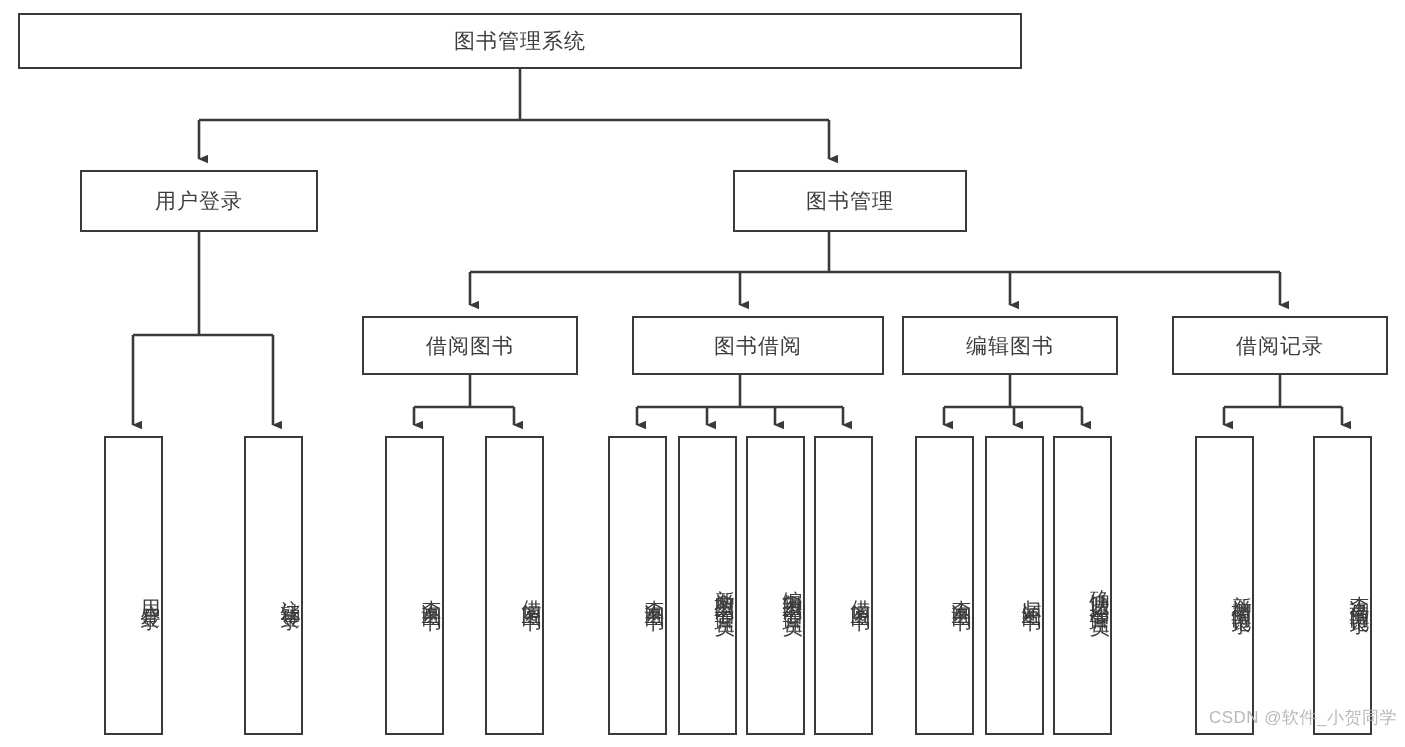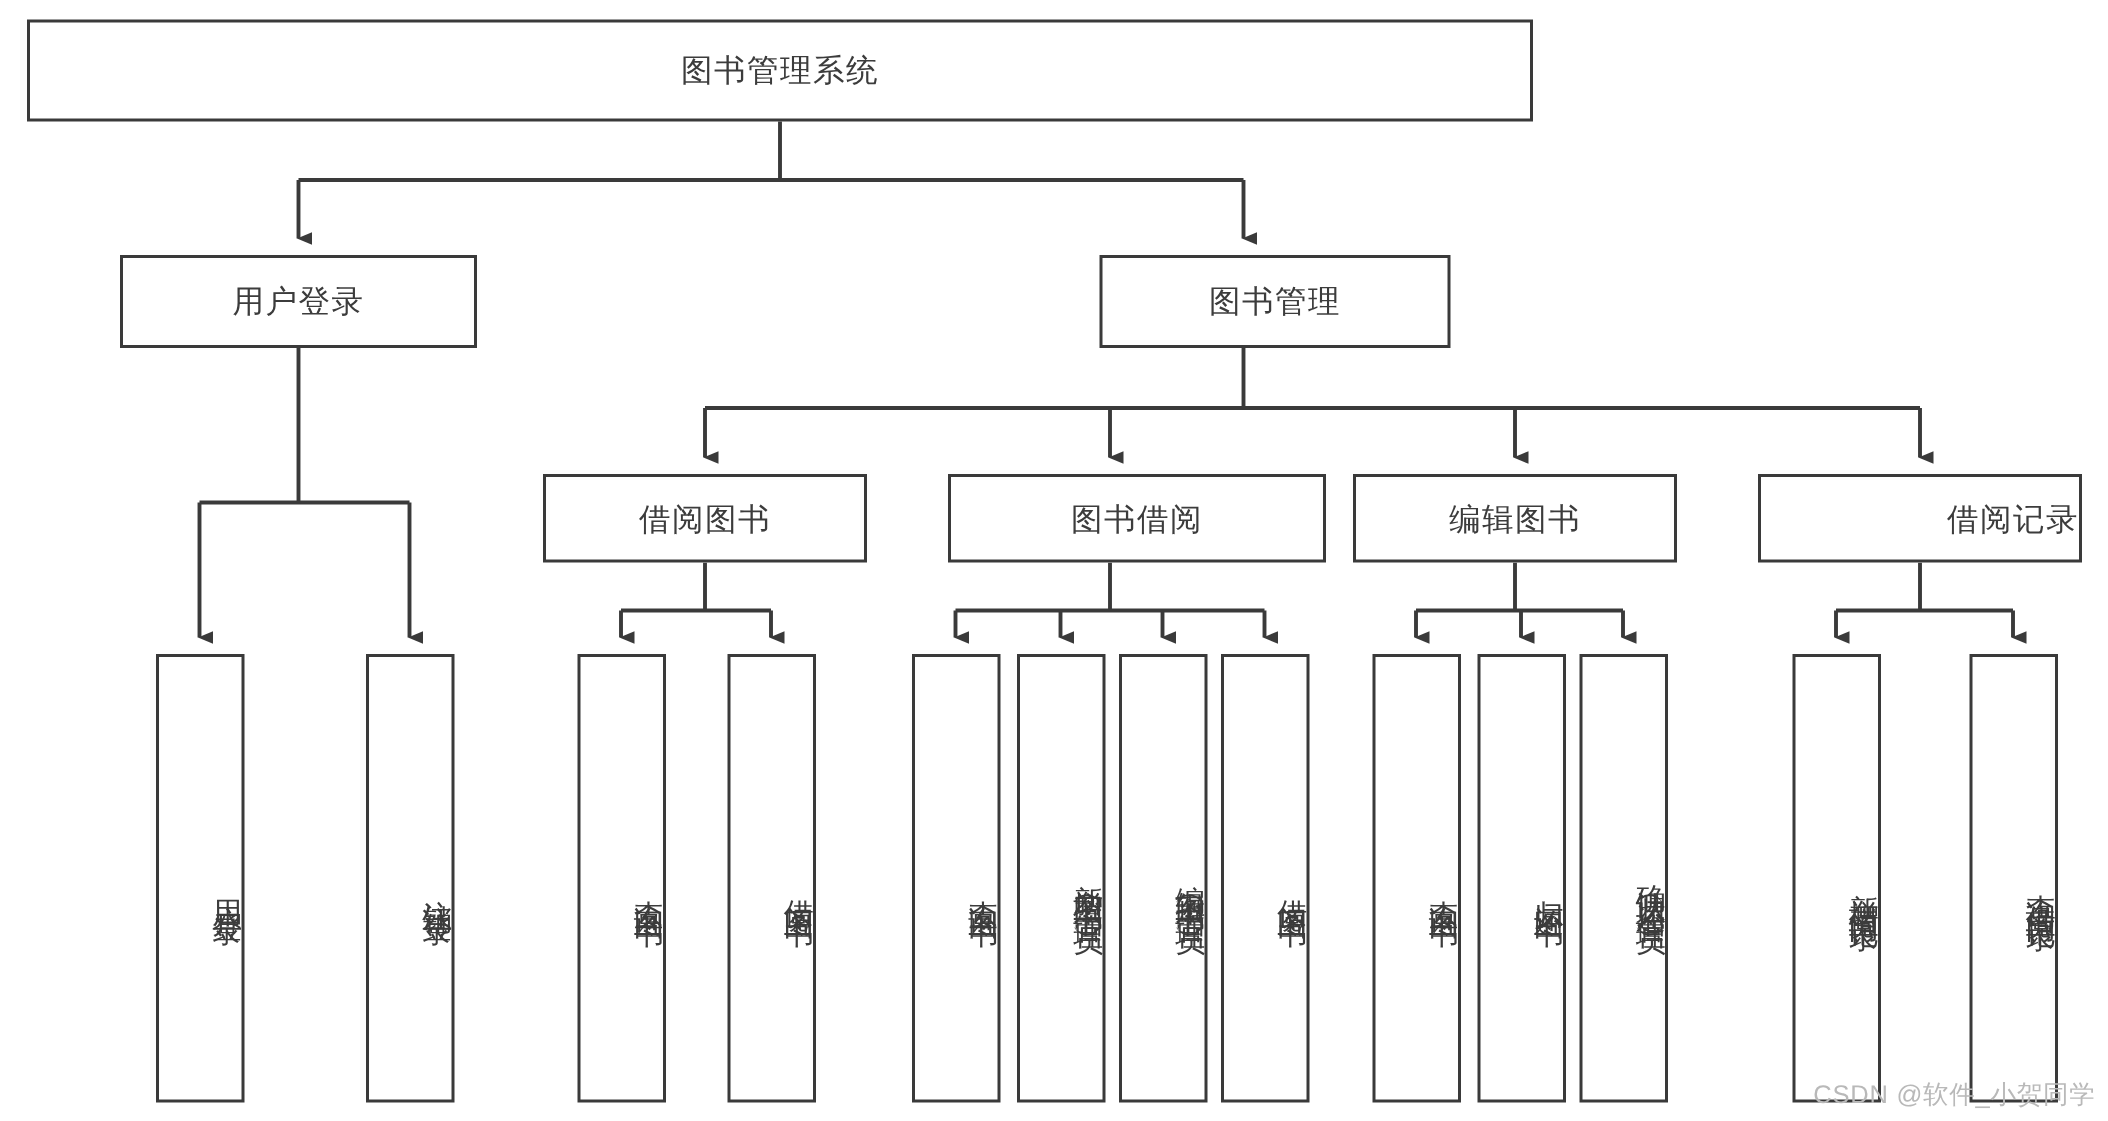--- a/index.html
+++ b/index.html
@@ -51,21 +51,21 @@
     line-height: 1;
   }
   .node.vert .vlabel {
     writing-mode: vertical-rl;
     text-orientation: upright;
     white-space: nowrap;
   }
   #watermark {
     position: absolute;
     right: 8px;
-    bottom: 6px;
+    bottom: 18px;
     font-size: 17px;
     color: #b9b9b9;
     letter-spacing: 0.5px;
     white-space: nowrap;
   }
 </style>
 </head>
 <body>
 
 <div id="diagram">
@@ -106,41 +106,41 @@
         <path d="M944,407 L944,425" marker-end="url(#arrowhead)"></path>
         <path d="M1014,407 L1014,425" marker-end="url(#arrowhead)"></path>
         <path d="M1082,407 L1082,425" marker-end="url(#arrowhead)"></path>
         <path d="M1280,375 L1280,407"></path>
         <path d="M1224,407 L1342,407"></path>
         <path d="M1224,407 L1224,425" marker-end="url(#arrowhead)"></path>
         <path d="M1342,407 L1342,425" marker-end="url(#arrowhead)"></path>
       </g>
   </svg>
 
-  <div class="node horiz" style="left: 18px; top: 13px; width: 1004px; height: 68px;">
+  <div class="node horiz" style="left: 18px; top: 13px; width: 1004px; height: 56px;">
     <span>图书管理系统</span>
   </div>
 
   <div class="node horiz" style="left: 80px; top: 170px; width: 238px; height: 62px;">
     <span>用户登录</span>
   </div>
   <div class="node horiz" style="left: 712px; top: 170px; width: 234px; height: 62px; margin-left: 21px;">
     <span>图书管理</span>
   </div>
 
   <div class="node horiz" style="left: 362px; top: 316px; width: 216px; height: 59px;">
     <span>借阅图书</span>
   </div>
   <div class="node horiz" style="left: 632px; top: 316px; width: 252px; height: 59px;">
     <span>图书借阅</span>
   </div>
   <div class="node horiz" style="left: 902px; top: 316px; width: 216px; height: 59px;">
     <span>编辑图书</span>
   </div>
-  <div class="node horiz" style="left: 1172px; top: 316px; width: 216px; height: 59px; justify-content: flex-end;">
+  <div class="node horiz" style="left: 1172px; top: 316px; width: 216px; height: 59px;">
     <span>借阅记录</span>
   </div>
 
   <div class="node vert" style="left: 104px; top: 436px; width: 59px; height: 299px;">
     <span class="vlabel">用户登录</span>
   </div>
   <div class="node vert" style="left: 244px; top: 436px; width: 59px; height: 299px;">
     <span class="vlabel">注销登录</span>
   </div>
   <div class="node vert" style="left: 385px; top: 436px; width: 59px; height: 299px;">

